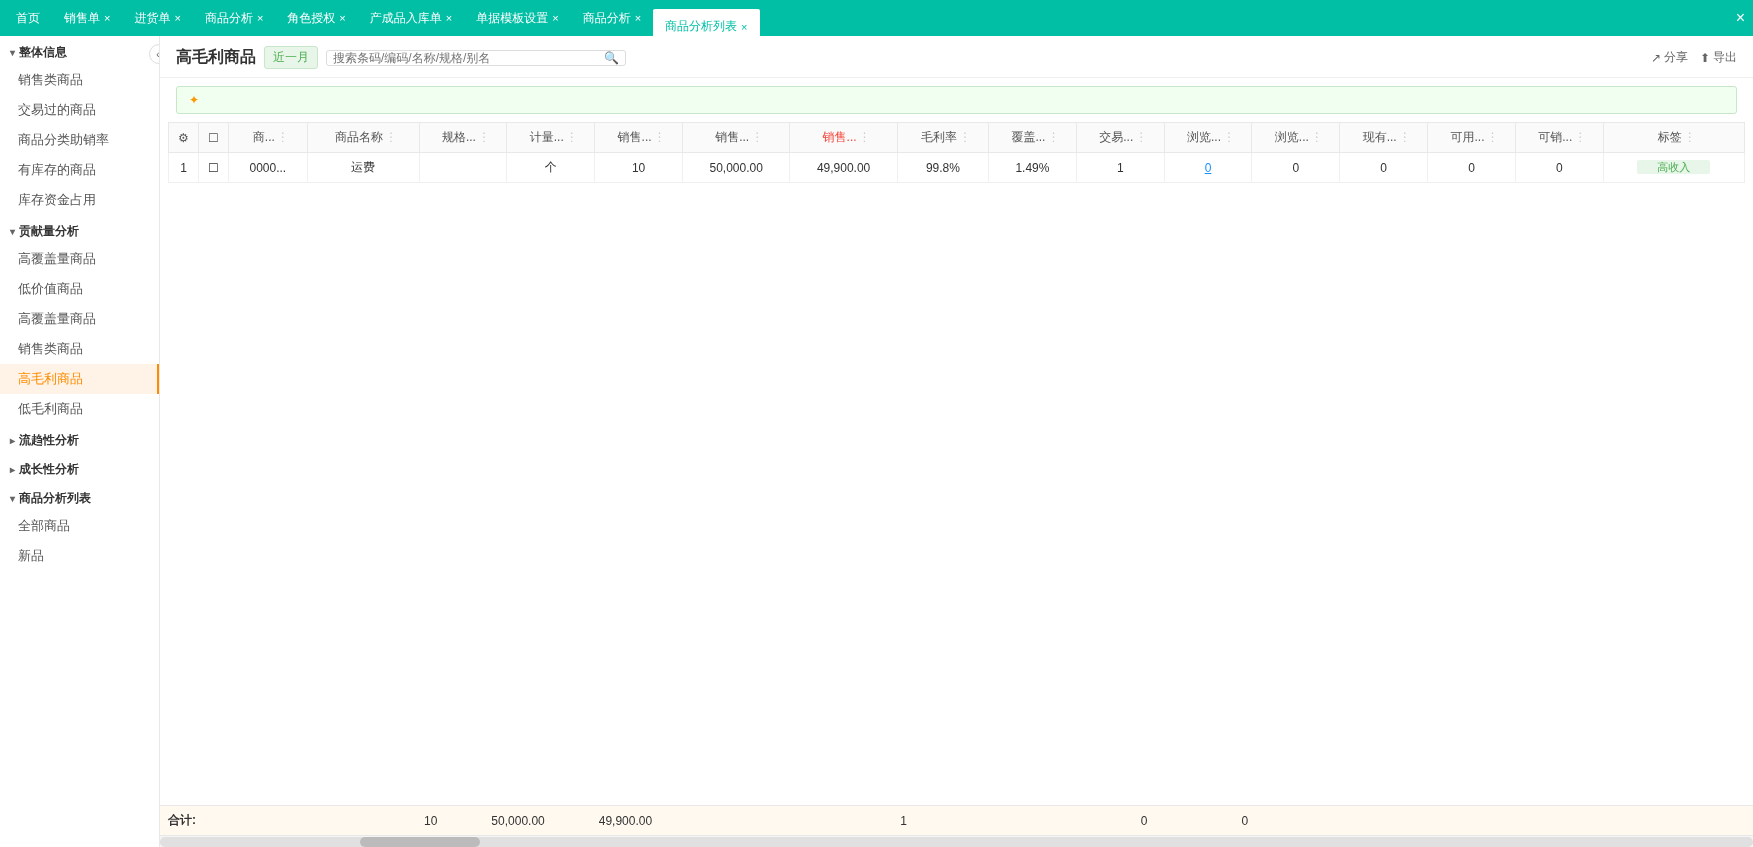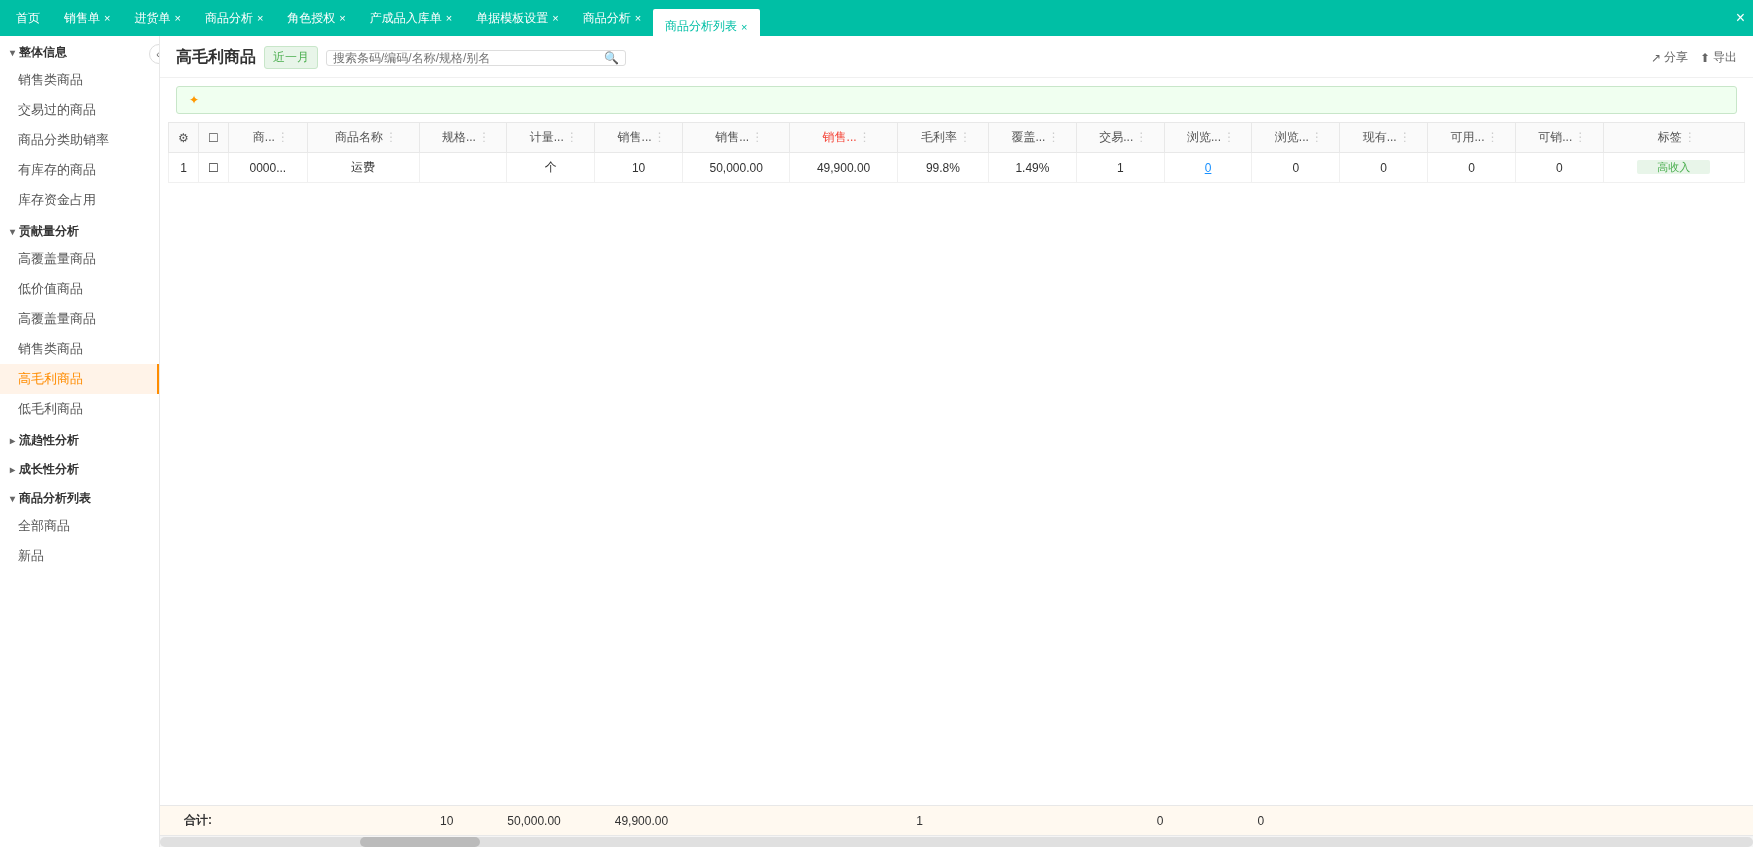--- a/index.html
+++ b/index.html
@@ -211,21 +211,21 @@
       padding: 1px 20px;
       border-radius: 2px;
       font-size: 11px;
     }
     .link-like { color: #1890ff; text-decoration: underline; cursor: pointer; }
 
     
     .footer-total {
       background: #fff9f0;
       border-top: 1px solid #e8e8e8;
-      padding: 6px 24px;
+      padding: 6px 8px;
       display: flex;
       align-items: center;
       flex-shrink: 0;
       font-size: 12px;
       color: #333;
       gap: 34px;
     }
     .footer-total .label { font-weight: bold; margin-right: 20px; }
     .footer-total .val { margin-right: 40px; }
 

